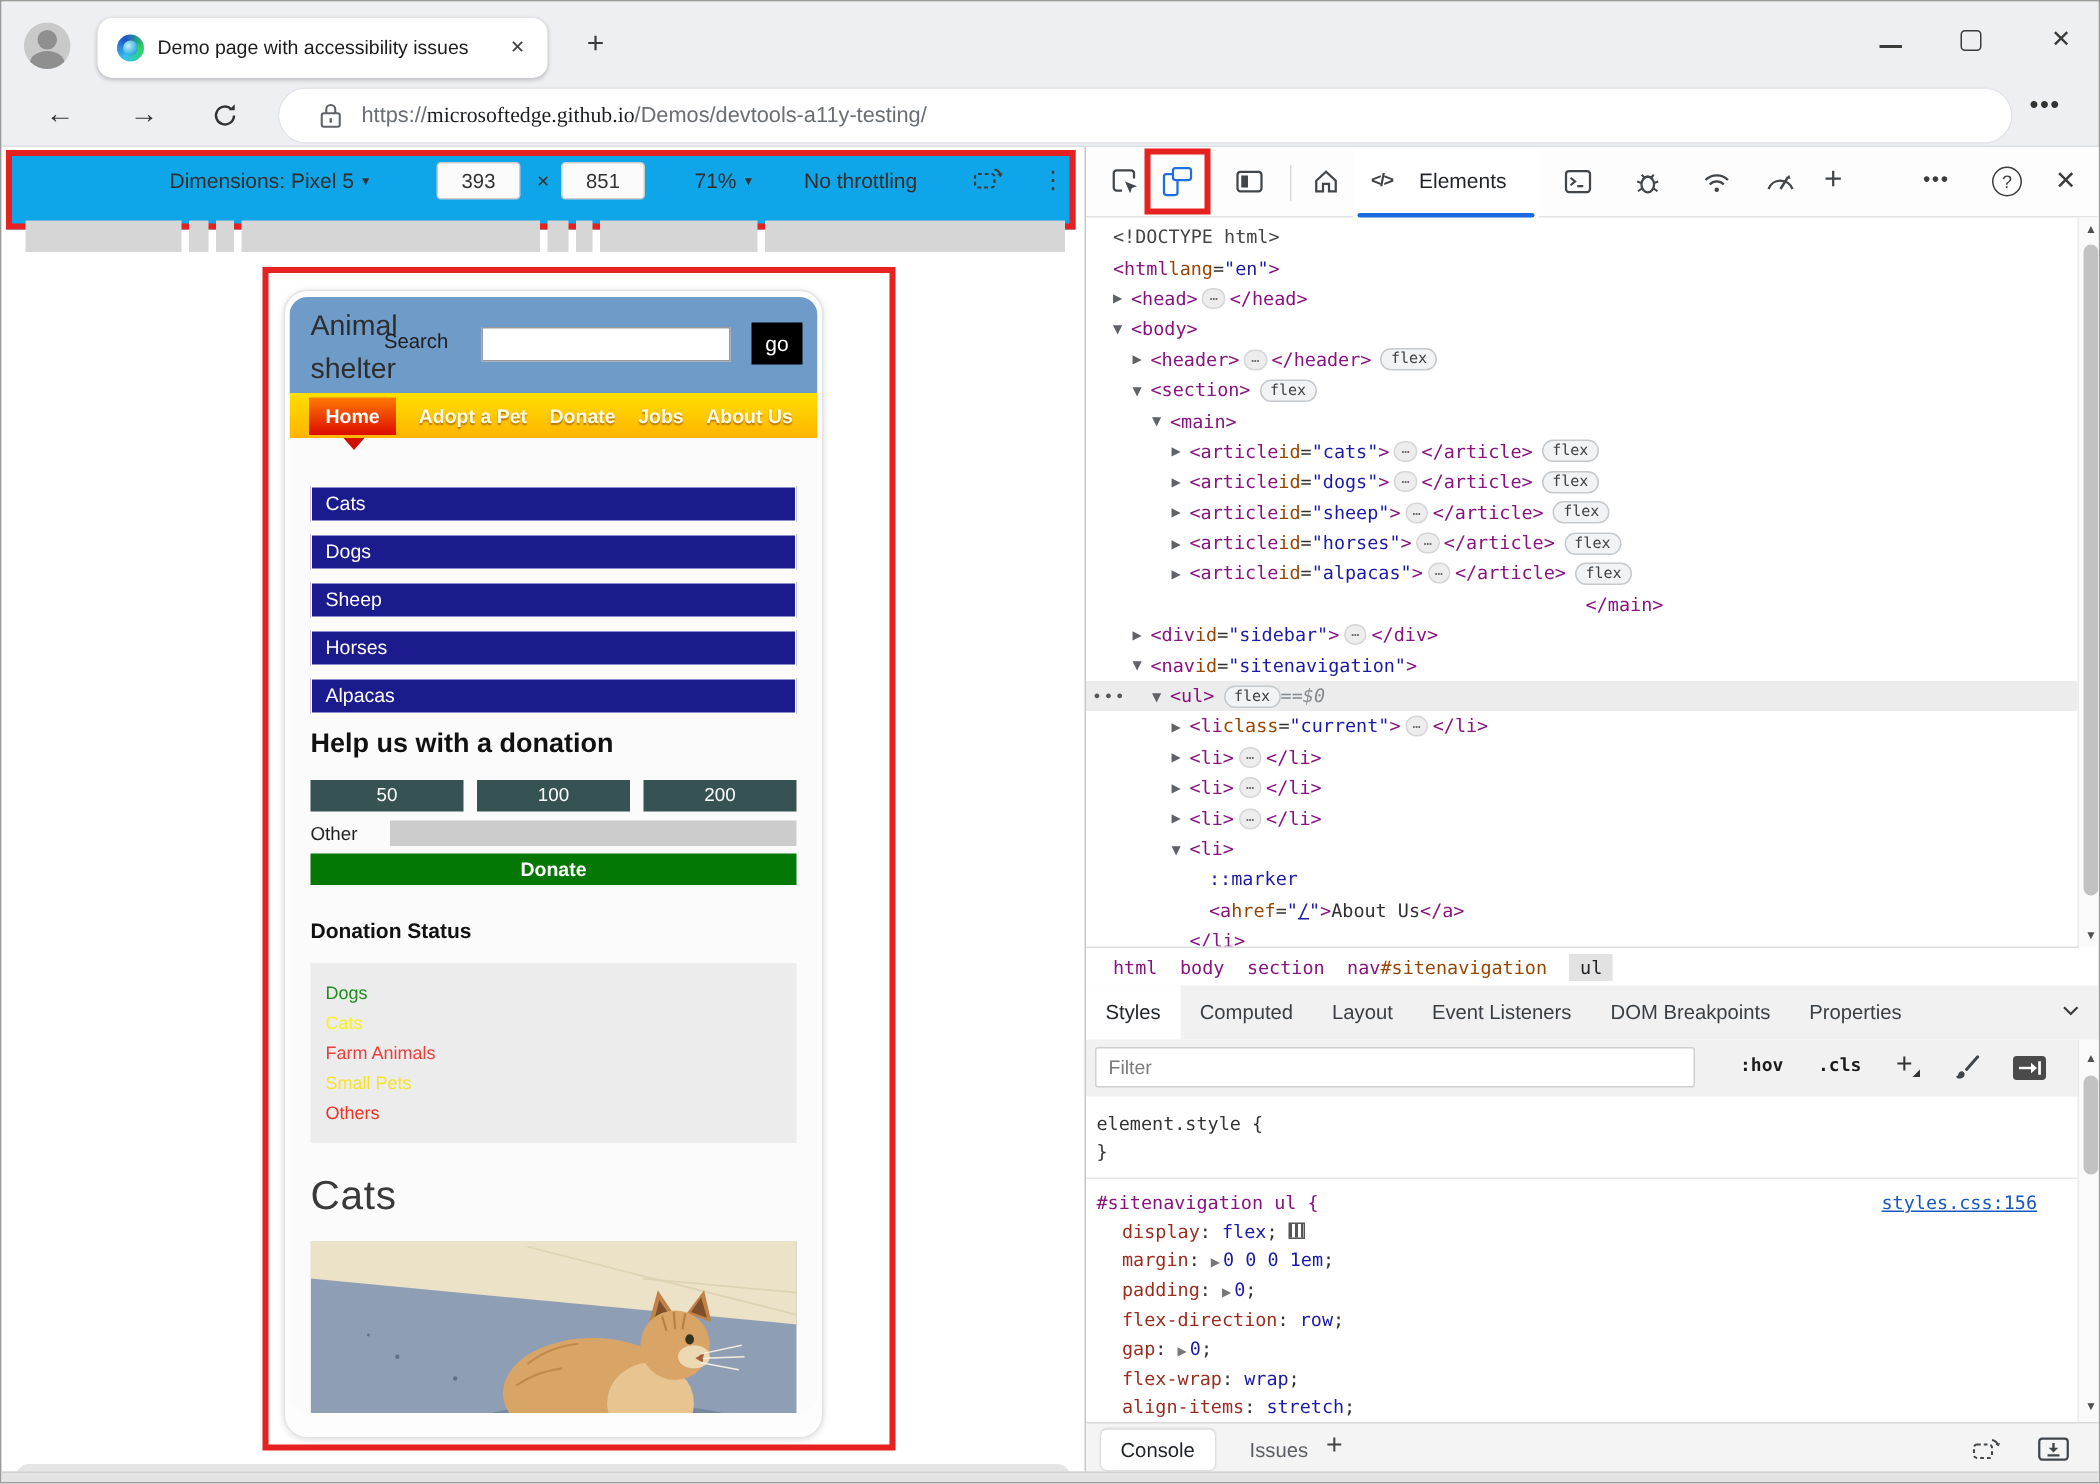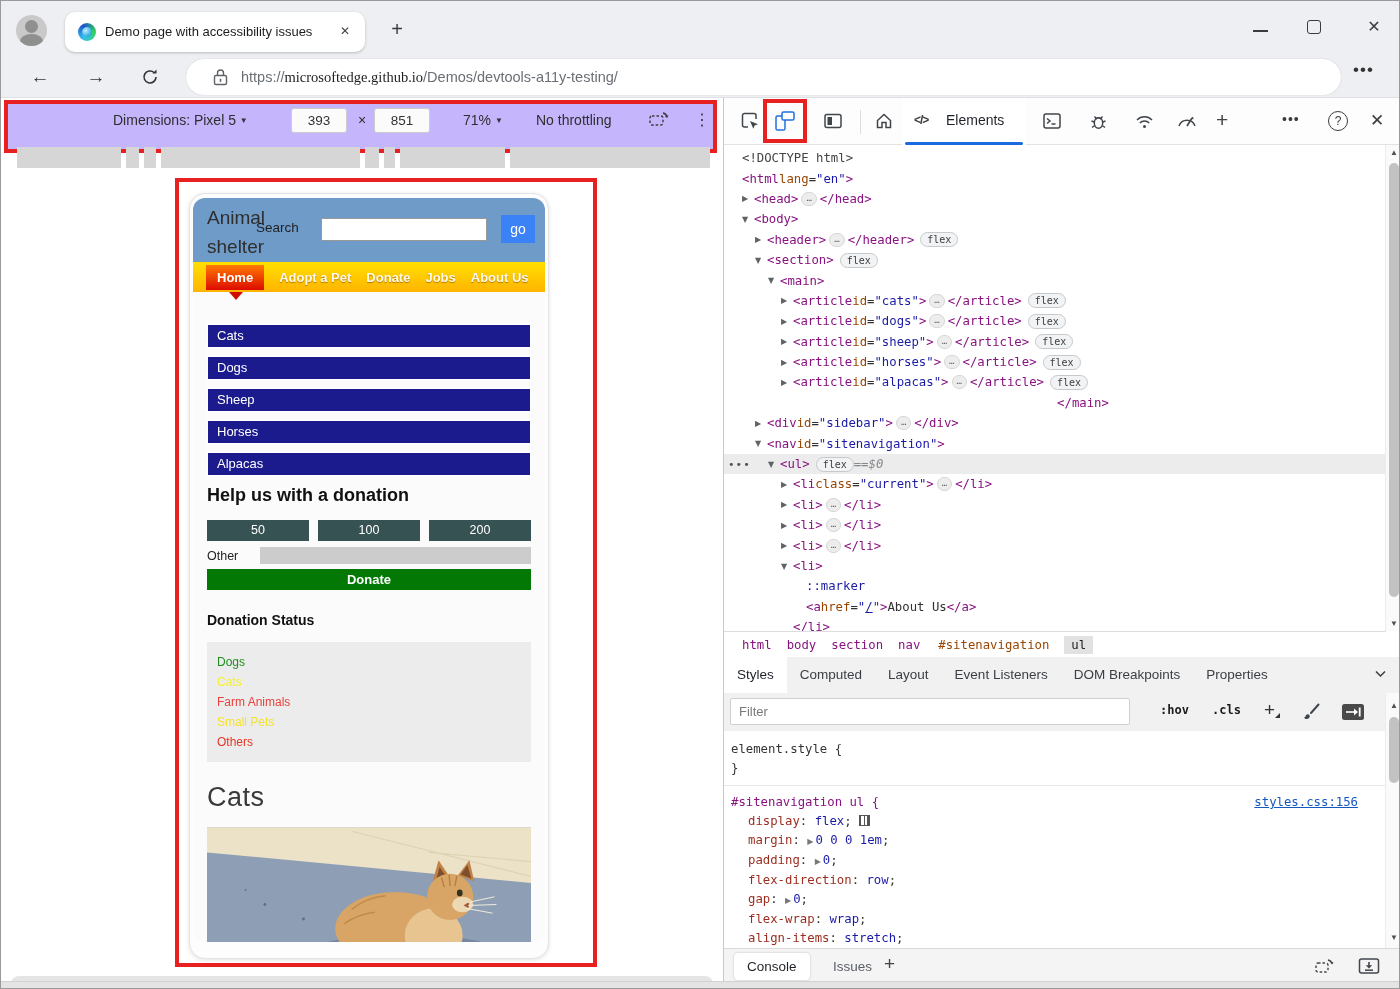--- a/index.html
+++ b/index.html
@@ -26,37 +26,37 @@
   .toolbar { position:absolute; left:0; top:55px; width:100%; height:42px; background:#edeff2; border-bottom:1px solid #dcdfe3; }
   .navbtn { position:absolute; top:7px; width:30px; height:28px; font-size:19px; color:#333; text-align:center; line-height:28px; }
   .urlbar { position:absolute; left:185px; top:3px; width:1155px; height:36px; background:#fff; border-radius:18px; box-shadow:0 0 1px rgba(0,0,0,.25); }
   .urlbar svg { position:absolute; left:26px; top:9px; }
   .urltext { position:absolute; left:55px; top:0; height:36px; line-height:36px; font-size:14.5px; color:#6a6f75; white-space:nowrap; }
   .urltext .dom { color:#1c1e21;font-family:Liberation Serif, serif; }
   .more-dots { position:absolute; left:1352px; top:4px; font-size:17px; color:#333; letter-spacing:1px; }
 
   
   #viewport { position:absolute; left:0; top:97px; width:722px; height:892px; background:#fff; }
-  .devbar-red { position:absolute; left:3px; top:2px; width:713px; height:53px; border:4px solid #e6211f; background:#c4b5fd; }
+  .devbar-red { position:absolute; left:3px; top:2px; width:713px; height:53px; border:4px solid #e6211f; background:#0ea5e9; }
   .devbar-red .lbl { position:absolute; top:0; height:33px; line-height:33px; font-size:14px; color:#2e2e2e; }
   .caret { font-size:8px; color:#333; vertical-align:2px; }
   .dim-input { position:absolute; top:4px; width:56px; height:25px; background:#fbfbfb; border:1px solid #cdcdcd; border-radius:3px; font-size:13.5px; color:#333; text-align:center; font-family:"Liberation Sans",sans-serif; }
   .rotate-ic, .kebab { position:absolute; top:6px; color:#3c3c3c; }
   .mediabar { position:absolute; left:16px; top:49px; height:21px; display:flex; gap:5px; }
   .mediabar div { height:21px; background:#d6d6d6; }
 
   .phone-red { position:absolute; left:174px; top:80px; width:422px; height:789px; border:4px solid #e6211f; }
   .frame { position:absolute; left:10px; top:11px; width:360px; height:766px; background:#fdfdfd; border:1px solid #e4e4e4; border-radius:16px; box-shadow:0 1px 4px rgba(0,0,0,.12); padding:4px 3px 16px 3px; }
   .page { width:100%; height:100%; border-radius:12px; overflow:hidden; background:#fbfbfb; position:relative; }
 
   .sitehead { height:64px; background:#6f9bc9; position:relative; }
   .sitetitle { position:absolute; left:14px; top:6px; width:80px; font-size:19px; line-height:1.5; color:#2e2e2e; }
   .searchlbl { position:absolute; left:63px; top:22px; font-size:13.5px; color:#1e1e1e; }
   .searchbox { position:absolute; left:128px; top:20px; width:166px; height:23px; border:1px solid #999; background:#fff; }
-  .gobtn { position:absolute; left:308px; top:17px; width:34px; height:28px; background:#3b82f6; color:#fff; font-size:14px; text-align:center; line-height:28px; }
+  .gobtn { position:absolute; left:308px; top:17px; width:34px; height:28px; background:#000000; color:#fff; font-size:14px; text-align:center; line-height:28px; }
 
   .sitenav { height:30px; background:linear-gradient(#ffdf00,#ffb400); display:flex; align-items:center; gap:15px; padding:0 13px; position:relative; }
   .navitem { font-size:13px; font-weight:bold; color:#fffbe8; text-shadow:0 1px 1px rgba(170,110,0,.9); }
   .navitem.active { background:linear-gradient(#ff7a00,#dd0b00); color:#fff; text-shadow:none; padding:5px 11px; }
   .navptr { position:absolute; left:36px; top:94px; width:0; height:0; border-left:7px solid transparent; border-right:7px solid transparent; border-top:8px solid #cf0e00; }
 
   .content { padding:0 14px; }
   .catbar { margin-top:0; height:24px; background:#1b1b8e; border:1px solid #fff; color:#fff; font-size:13px; line-height:22px; padding-left:9px; margin-bottom:8px; }
   .firstbar { margin-top:32px; }
   .h-donate { margin-top:9px; font-size:18px; font-weight:bold; color:#111; }
@@ -102,21 +102,21 @@
   .tok-b { display:inline-block; background:#f1f3f4; border:1px solid #c6c9cc; border-radius:9px; color:#3c4043;
            font-size:10px; line-height:13px; padding:0 6px; margin-left:6px; }
 
   .vscroll { position:absolute; right:0; width:16px; background:#fafafa; border-left:1px solid #ececec; }
   .vscroll .arr { position:absolute; left:0; width:16px; text-align:center; font-size:8px; color:#505050; }
   .vscroll .thumb { position:absolute; left:3px; width:10px; background:#c2c2c2; border-radius:5px; }
 
   .breadcrumb { position:absolute; left:0; top:533px; width:662px; height:26px; border-top:1px solid #ddd;
                 display:flex; align-items:center; padding-left:18px; font-family:"DejaVu Sans Mono",monospace; font-size:12.3px; }
   .bc-item { margin-right:15px; color:#881280; }
-  .bc-suffix { color:#994500;margin-left:18px; }
+  .bc-suffix { color:#994500; }
   .bc-item.selected { background:#e2e2e2; color:#202124; padding:2px 7px; margin-right:0; }
 
   .paneltabs { position:absolute; left:0; top:559px; width:678px; height:36px; background:#f1f1f1; display:flex; align-items:stretch; }
   .ptab { font-size:13.5px; color:#3a3f45; padding:0 13px; line-height:36px; }
   .ptab.active { background:#fff; color:#1f2328; }
   .pt-chev { position:absolute; right:16px; top:13px; }
 
   .filterrow { position:absolute; left:0; top:595px; width:678px; height:38px; background:#f1f1f1; }
   .filterinput { position:absolute; left:6px; top:5px; width:400px; height:27px; border:1px solid #d0d0d0; border-radius:2px;
                  font-size:13px; padding:0 8px; color:#333; font-family:"Liberation Sans",sans-serif; background:#fff; }

